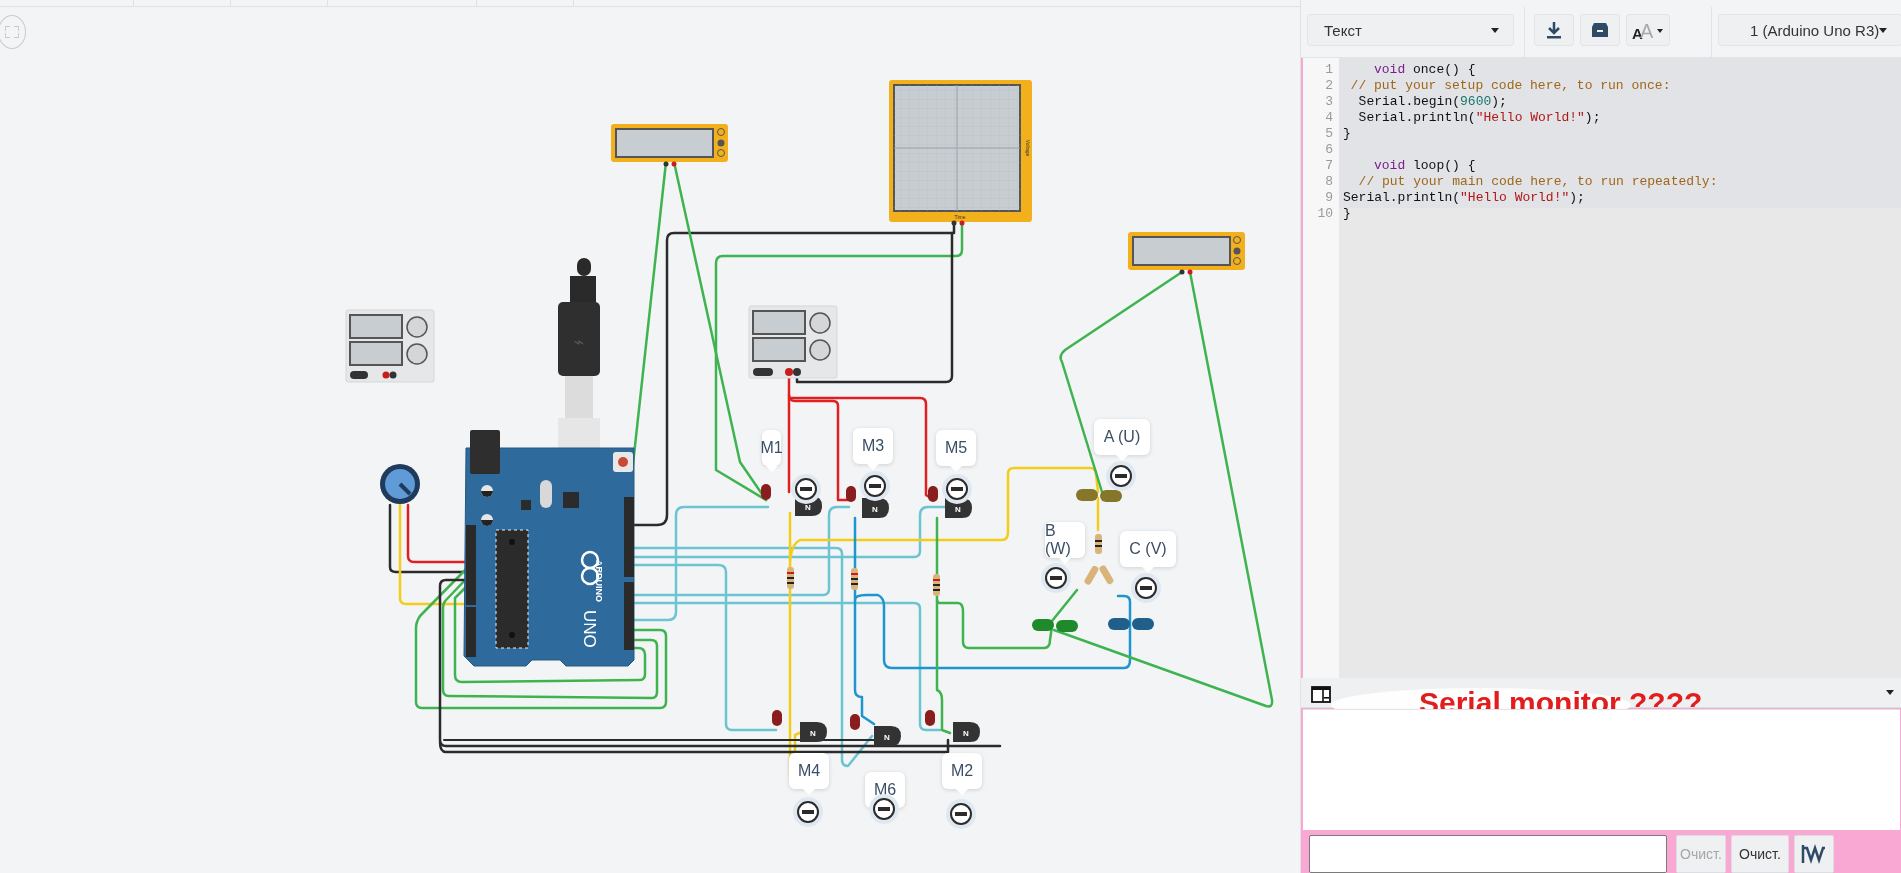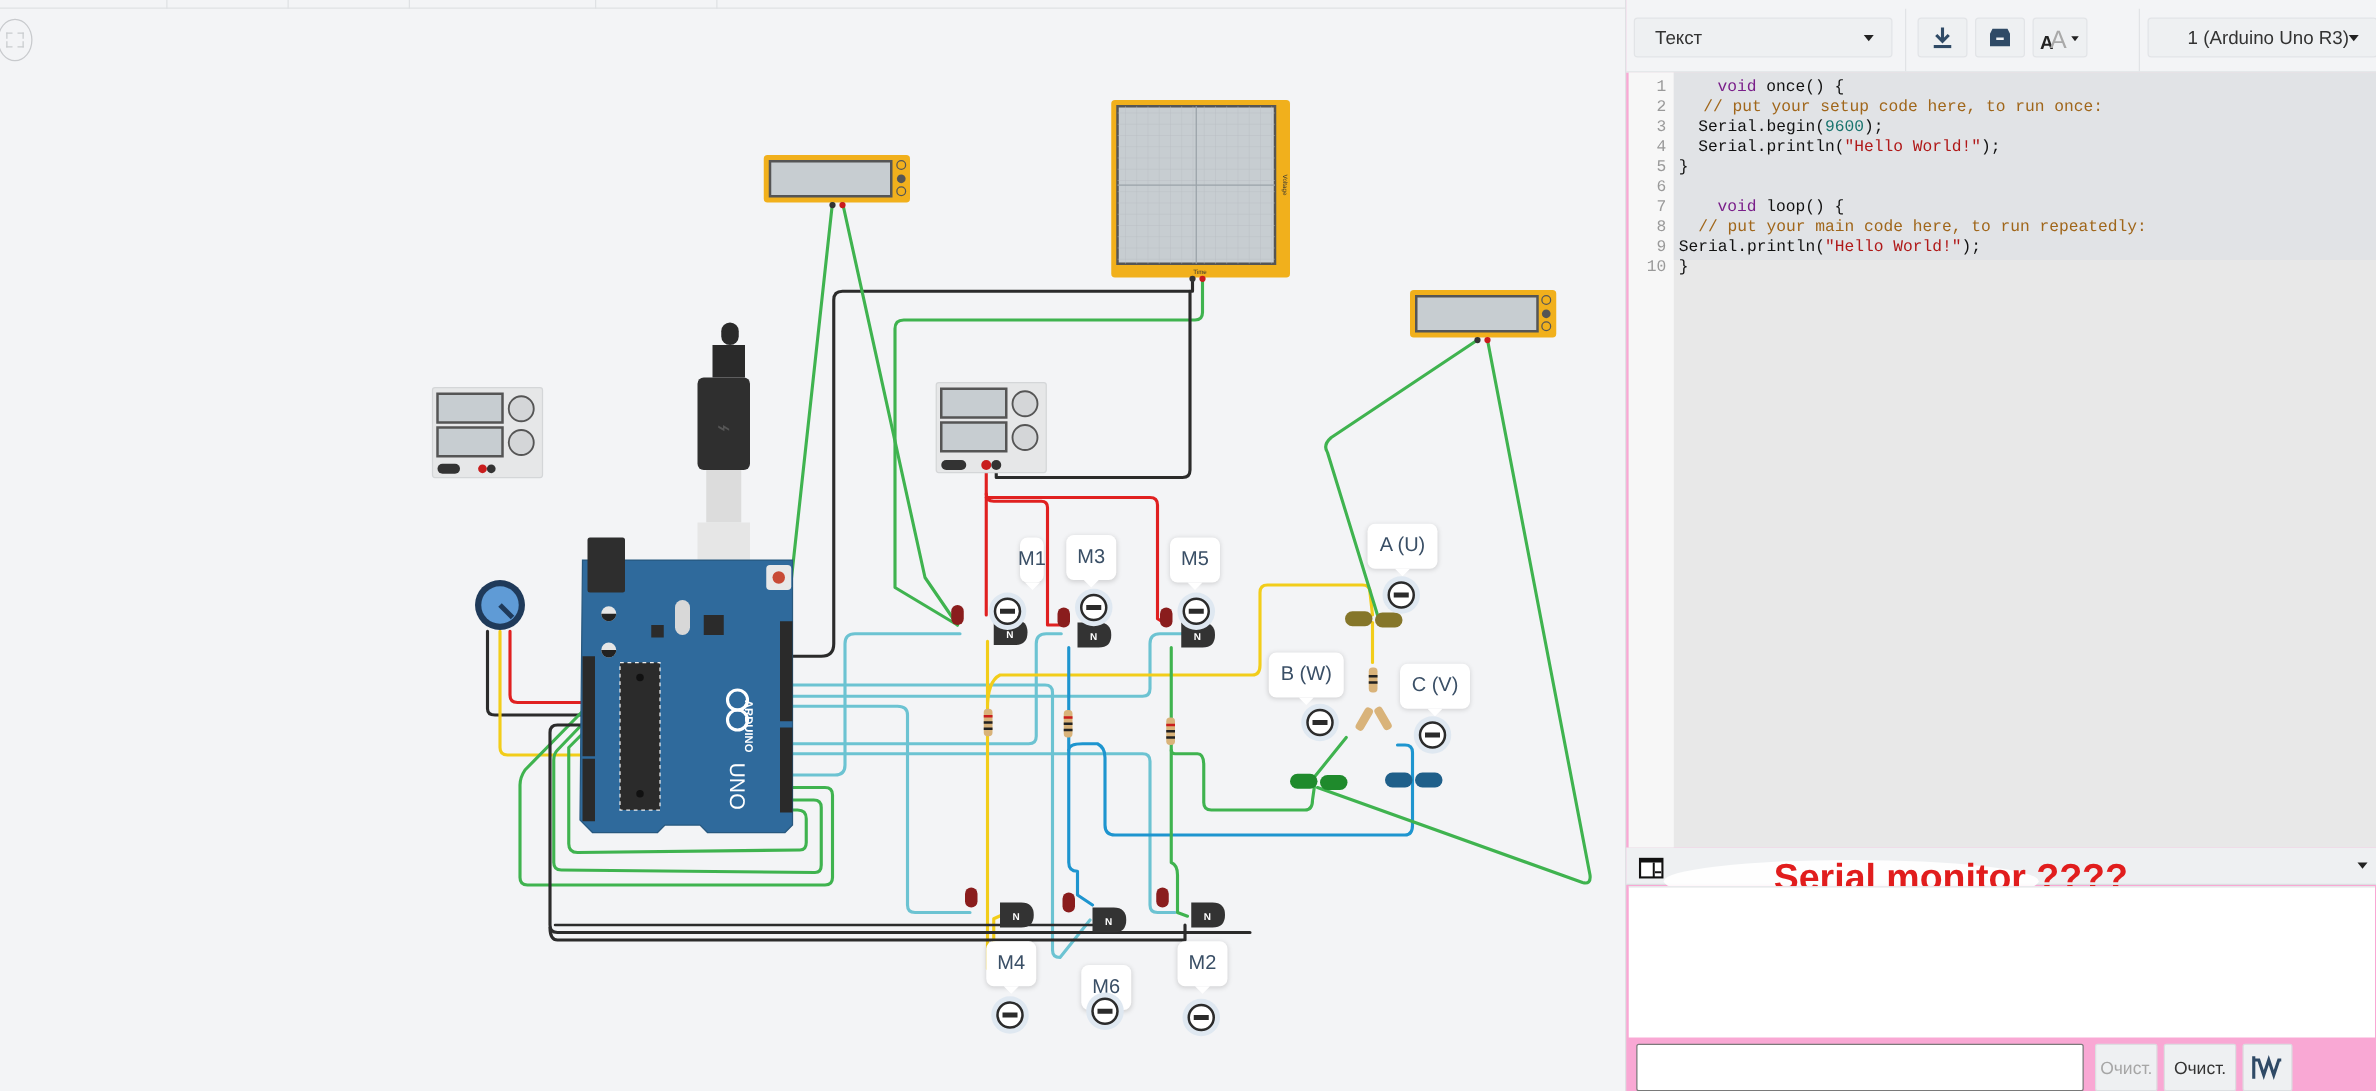--- a/index.html
+++ b/index.html
@@ -277,28 +277,28 @@
       <g>
         <rect x="1032" y="619" width="22" height="12" rx="6" fill="#1f8a2c"></rect>
         <rect x="1056" y="620" width="22" height="12" rx="6" fill="#1f8a2c"></rect>
       </g>
       <g>
         <rect x="1108" y="618" width="22" height="12" rx="6" fill="#1f5f8a"></rect>
         <rect x="1132" y="618" width="22" height="12" rx="6" fill="#1f5f8a"></rect>
       </g>
     </svg>
 
-    <div class="label-bubble" style="left:816px;top:422px;width:19px;height:36px;">M1</div>
+    <div class="label-bubble" style="left:762px;top:422px;width:19px;height:36px;">M1</div>
     <div class="label-bubble" style="left:853px;top:420px;width:40px;height:36px;">M3</div>
     <div class="label-bubble" style="left:936px;top:422px;width:40px;height:36px;">M5</div>
     <div class="label-bubble" style="left:789px;top:745px;width:40px;height:36px;">M4</div>
     <div class="label-bubble" style="left:865px;top:764px;width:40px;height:36px;">M6</div>
     <div class="label-bubble" style="left:942px;top:745px;width:40px;height:36px;">M2</div>
     <div class="label-bubble" style="left:1094px;top:411px;width:56px;height:36px;">A (U)</div>
-    <div class="label-bubble" style="left:1015px;top:514px;width:60px;height:36px;">B (W)</div>
+    <div class="label-bubble" style="left:1045px;top:514px;width:40px;height:36px;">B (W)</div>
     <div class="label-bubble" style="left:1120px;top:523px;width:56px;height:36px;">C (V)</div>
 
     <div class="minus-btn" style="left:791px;top:466px;">
         <div class="inner">
           <div class="bar"></div>
         </div>
       </div>
     <div class="minus-btn" style="left:860px;top:463px;">
         <div class="inner">
           <div class="bar"></div>
@@ -381,21 +381,21 @@
       </div>
     </div>
 
     <div class="editor">
       <div class="gutter"></div>
       <div class="code-bg"></div>
       <div id="code-lines">
           <div class="ln" style="top: 4px; left: 0px;">1</div>
           <div class="code-line" style="top: 4px; left: 40px;"><span class="kw">void</span><span class="tx"> once() {</span></div>
           <div class="ln" style="top: 20px; left: 0px;">2</div>
-          <div class="code-line" style="top: 20px; left: 44px; text-align: center;"><span class="cm">  // put your setup code here, to run once:</span></div>
+          <div class="code-line" style="top: 20px; left: 32px; text-align: center;"><span class="cm">  // put your setup code here, to run once:</span></div>
           <div class="ln" style="top: 36px; left: 0px;">3</div>
           <div class="code-line" style="top: 36px; left: 40px;"><span class="tx">  Serial.begin(</span><span class="nm">9600</span><span class="tx">);</span></div>
           <div class="ln" style="top: 52px; left: 0px;">4</div>
           <div class="code-line" style="top: 52px; left: 40px;"><span class="tx">  Serial.println(</span><span class="st">"Hello World!"</span><span class="tx">);</span></div>
           <div class="ln" style="top: 68px; left: 0px;">5</div>
           <div class="code-line" style="top: 68px; left: 40px;"><span class="tx">}</span></div>
           <div class="ln" style="top: 84px; left: 0px;">6</div>
           <div class="code-line" style="top: 84px; left: 40px;"></div>
           <div class="ln" style="top: 100px; left: 0px;">7</div>
           <div class="code-line" style="top: 100px; left: 40px;"><span class="kw">void</span><span class="tx"> loop() {</span></div>

